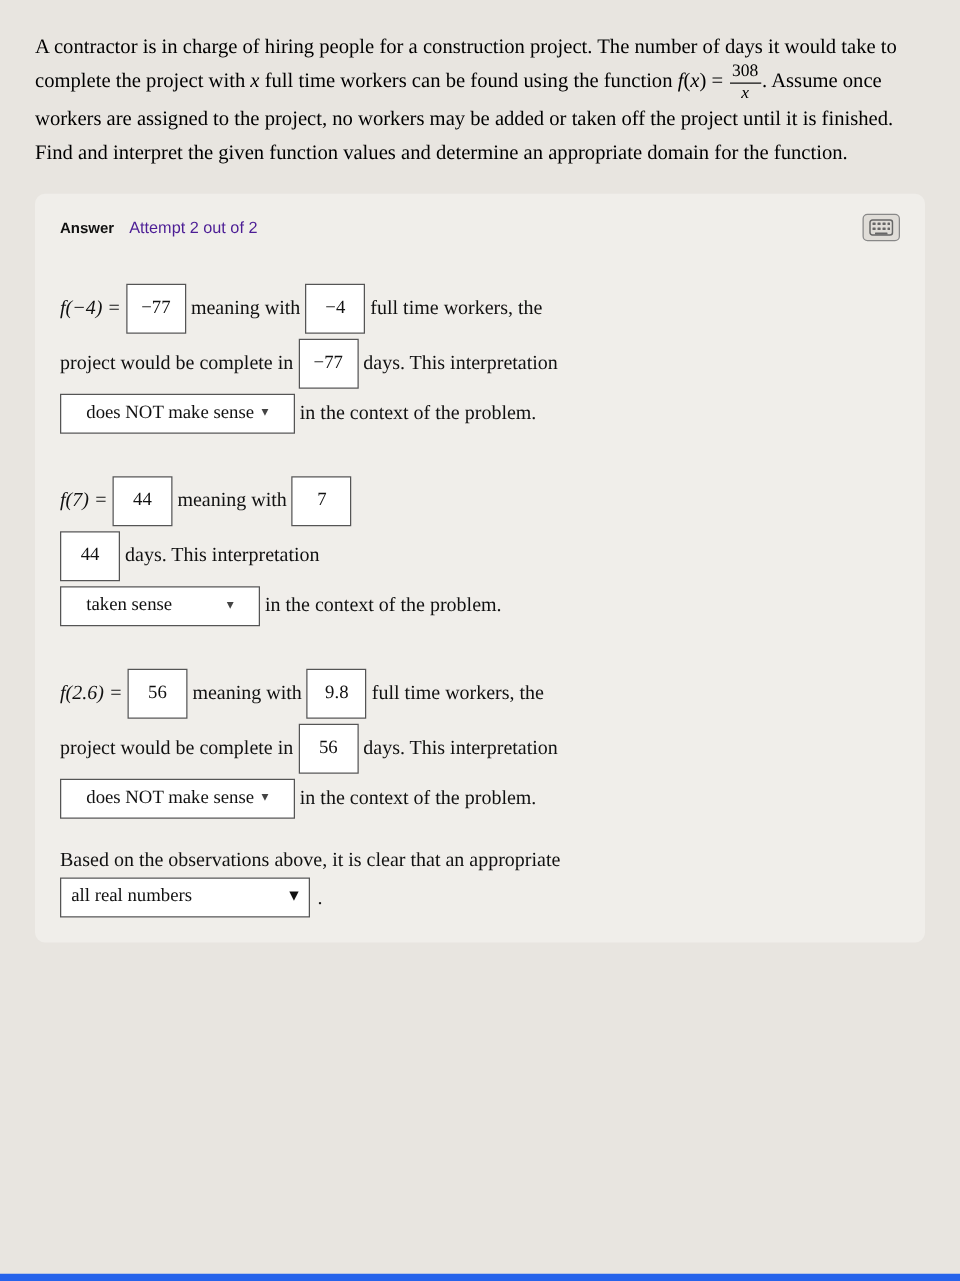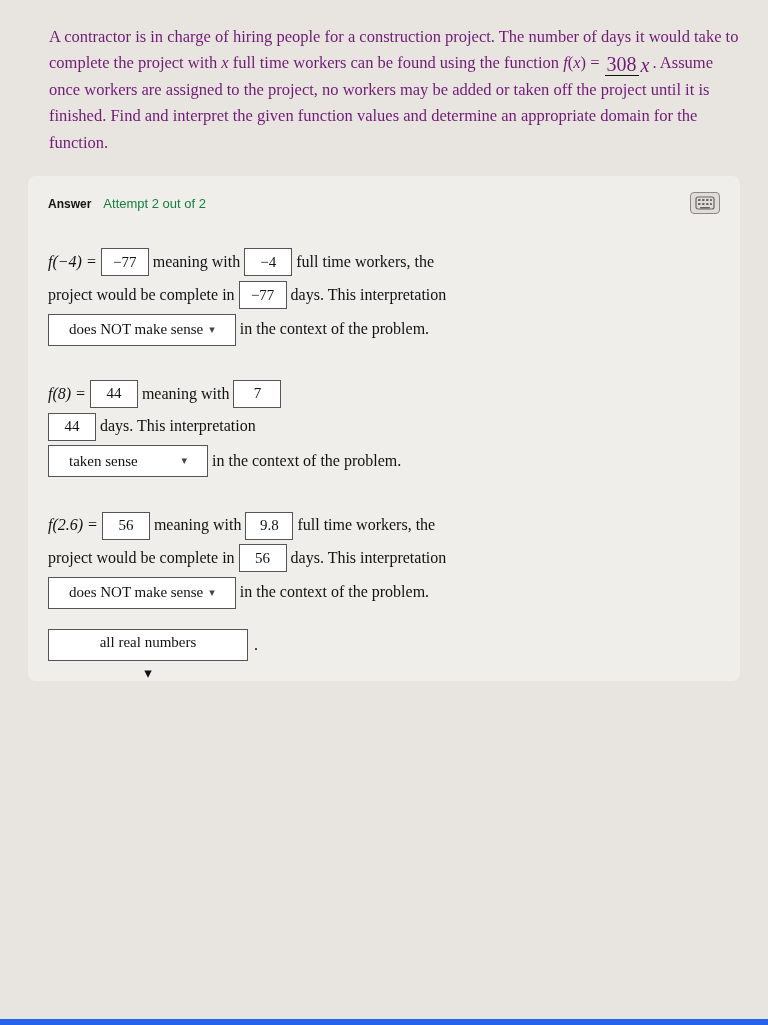--- a/index.html
+++ b/index.html
@@ -15,29 +15,28 @@
     .page-container {
       background: #e8e5e0;
       width: 768px;
       min-height: 1025px;
       padding: 24px 28px 24px 28px;
     }
     .problem-text {
       font-size: 16.5px;
       line-height: 1.6;
       margin-bottom: 20px;
-      color: #701a75;
-      margin-left: 21px;
+      color: #000000;
     }
     .problem-text .fraction {
       display: inline-flex;
-      flex-direction: row;
+      flex-direction: column;
       align-items: center;
       vertical-align: middle;
-      font-size: 20px;
+      font-size: 14px;
       line-height: 1.1;
       margin: 0 1px;
       font-family: Liberation Serif, serif;
     }
     .fraction .numerator {
       border-bottom: 1.5px solid #111;
       padding: 0 2px;
       text-align: center;
     }
     .fraction .denominator {
@@ -56,21 +55,21 @@
       justify-content: space-between;
       margin-bottom: 18px;
     }
     .answer-label {
       font-size: 12px;
       font-weight: bold;
       font-family: Arial, sans-serif;
     }
     .attempt-label {
       font-size: 13px;
-      color: #15803d;
+      color: #4c1d95;
       font-family: Arial, sans-serif;
       margin-left: 8px;
       font-weight: normal;
       text-align: center;
     }
     .keyboard-icon {
       width: 30px;
       height: 22px;
       border: 1.5px solid #888;
       border-radius: 4px;
@@ -96,21 +95,21 @@
       gap: 4px;
       margin-bottom: 4px;
     }
     .input-box {
       display: inline-flex;
       align-items: center;
       justify-content: center;
       border: 1.5px solid #555;
       background: #fff;
       min-width: 48px;
-      height: 28px;
+      height: 40px;
       padding: 0 6px;
       font-size: 15px;
       font-family: Georgia, serif;
       text-align: center;
     }
     .dropdown-box {
       display: inline-flex;
       align-items: center;
       justify-content: space-between;
       border: 1.5px solid #555;
@@ -144,21 +143,20 @@
       justify-content: space-between;
       border: 1.5px solid #555;
       background: #fff;
       min-width: 200px;
       height: 32px;
       padding: 0 8px;
       font-size: 15px;
       font-family: Georgia, serif;
       cursor: pointer;
       gap: 6px;
-      flex-direction: column;
     }
     .bottom-bar {
       position: fixed;
       bottom: 0;
       left: 0;
       width: 768px;
       height: 6px;
       background: #2563eb;
     }
     .math-italic { font-style: italic; }
@@ -220,21 +218,21 @@
         <div class="dropdown-box">
           <span>does NOT make sense</span>
           <span class="chevron">▾</span>
         </div>
         <span>in the context of the problem.</span>
       </div>
     </div>
 
     <div class="answer-block">
       <div class="answer-line">
-        <span class="math-italic">f(8) =</span>
+        <span class="math-italic">f(7) =</span>
         <span class="input-box">44</span>
         <span>meaning with</span>
         <span class="input-box">7</span>
       </div>
       <div class="answer-line">
         <span class="input-box">44</span>
         <span>days. This interpretation</span>
       </div>
       <div class="answer-line">
         <div class="dropdown-box">
@@ -261,20 +259,21 @@
       <div class="answer-line">
         <div class="dropdown-box">
           <span>does NOT make sense</span>
           <span class="chevron">▾</span>
         </div>
         <span>in the context of the problem.</span>
       </div>
     </div>
 
     <div class="conclusion-section">
+      <div>Based on the observations above, it is clear that an appropriate</div>
       <div class="domain-line">
         <div class="domain-dropdown">
           <span>all real numbers</span>
           <span class="chevron">▾</span>
         </div>
         <span>.</span>
       </div>
     </div>
 
   </div>

